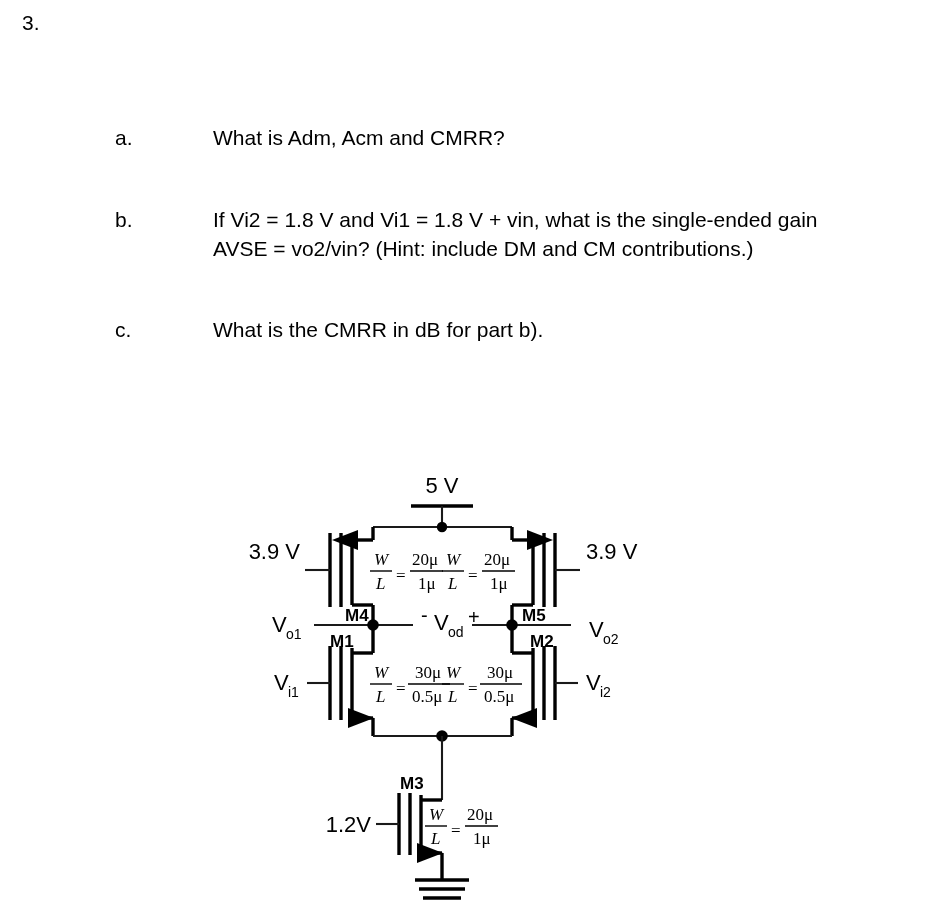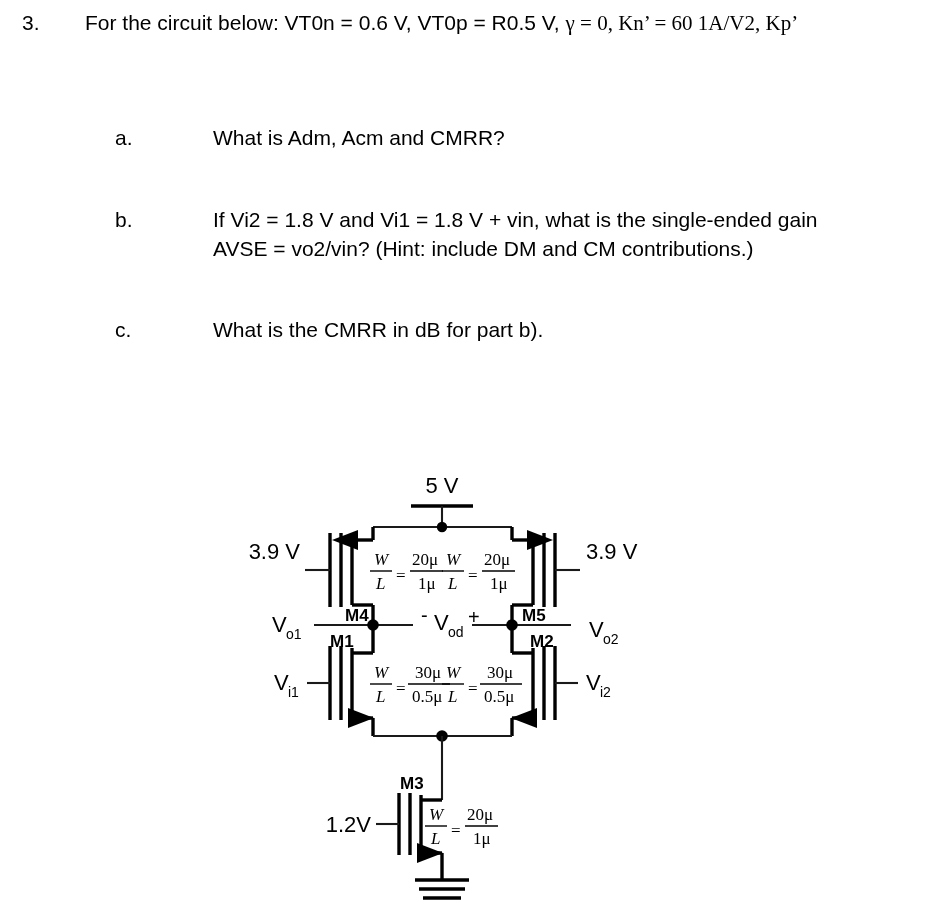--- a/index.html
+++ b/index.html
@@ -41,23 +41,20 @@
   .fbar{stroke:#000;stroke-width:1.4;}
 </style>
 </head>
 <body>
 
 <div class="qwrap">
 
   <div class="qnum">3.</div>
 
   <div class="qtext">
-    <span class="ln">
-      <span>For the circuit below: VT0n = 0.6 V, VT0p = R0.5 V, </span><span class="serif">γ = 0, Kn’ = 60 1A/V2, Kp’</span>
-    </span>
   </div>
 
   <div class="part" id="part-a">
     <span class="lbl">a.</span>
     <span class="bdy">
       <span class="ln">What is Adm, Acm and CMRR?</span>
     </span>
   </div>
 
   <div class="part" id="part-b">

